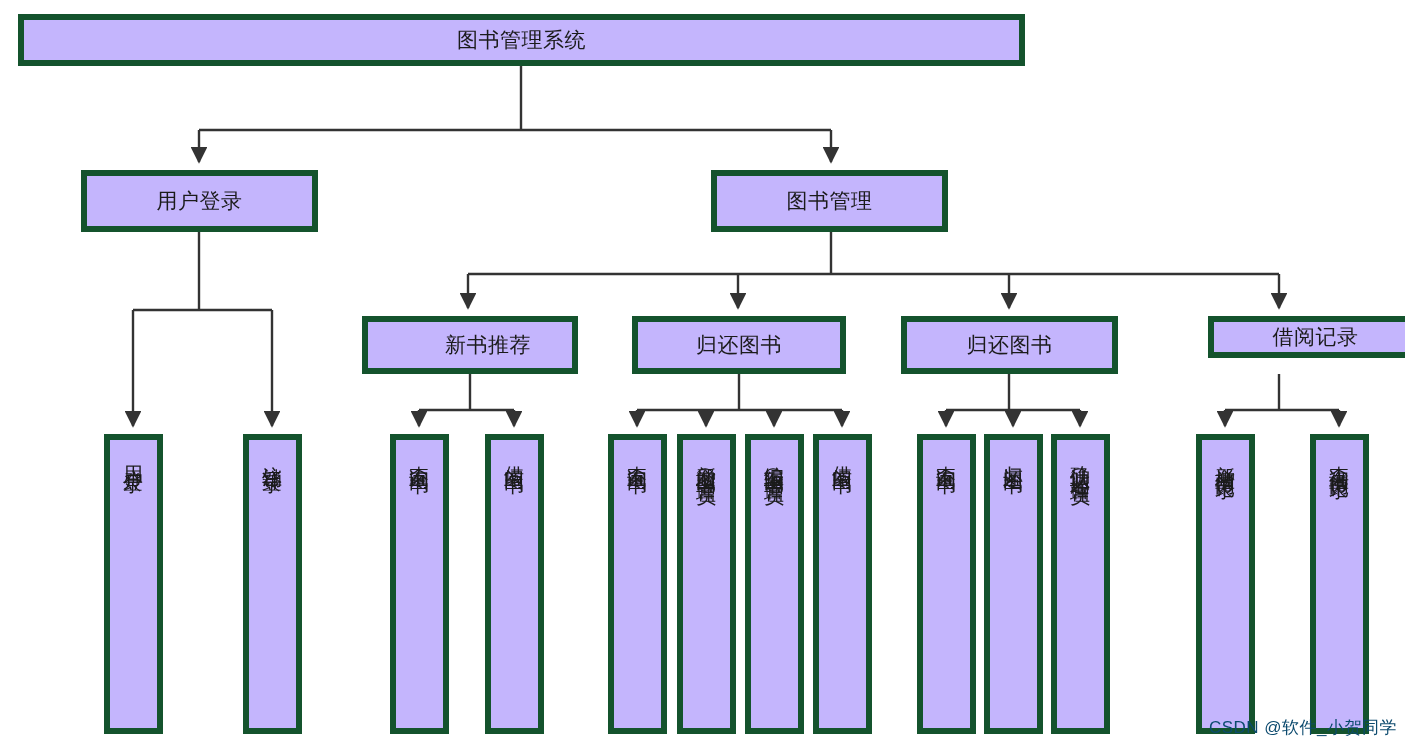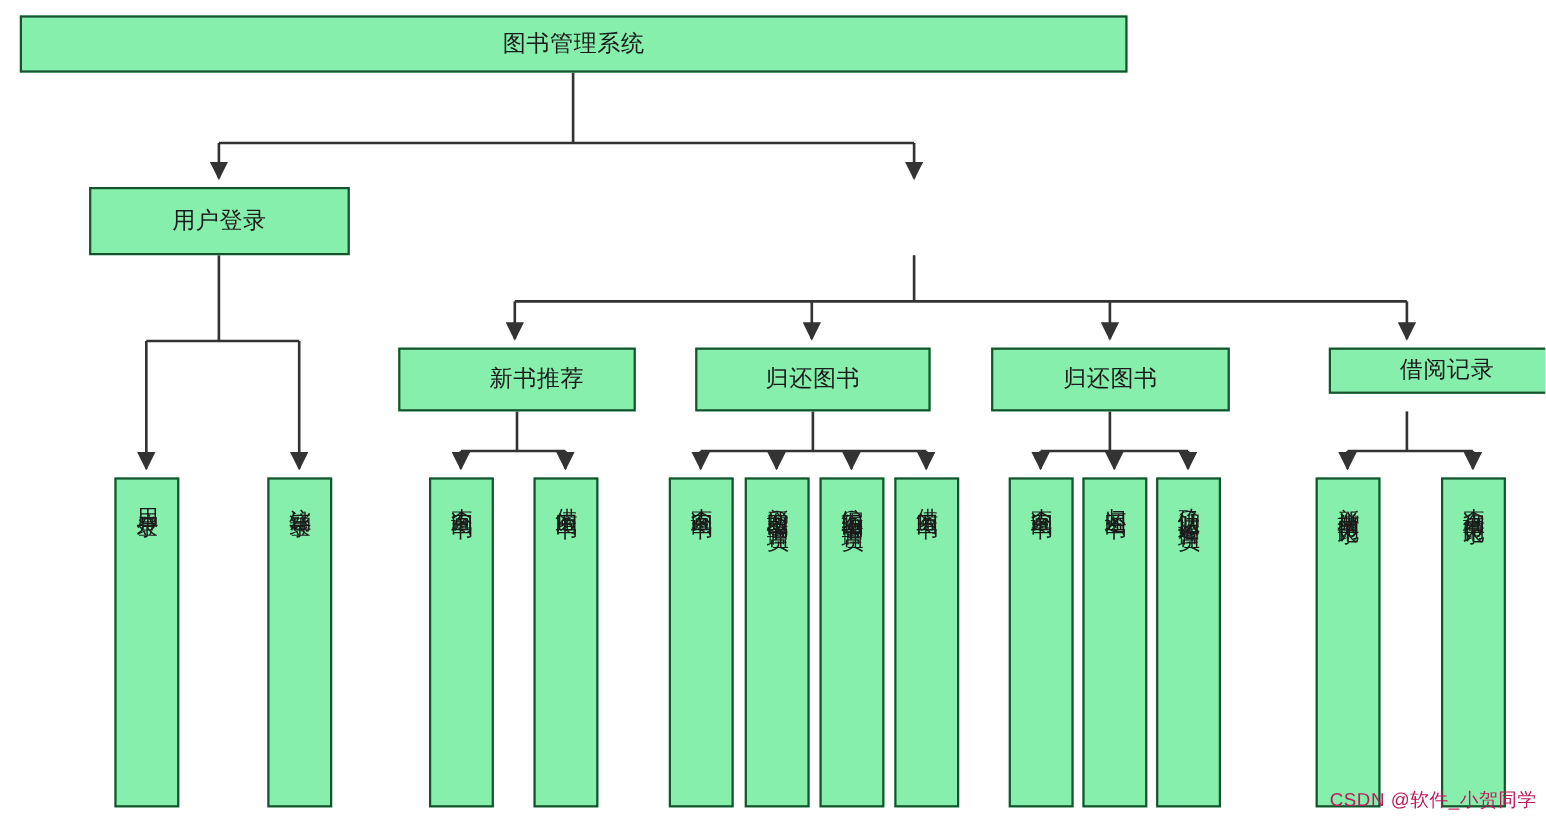--- a/index.html
+++ b/index.html
@@ -16,22 +16,22 @@
     overflow: hidden;
   }
   svg#wires {
     position: absolute;
     left: 0; top: 0;
     width: 1405px; height: 747px;
     pointer-events: none;
   }
   .node {
     position: absolute;
-    border: 2px solid #14532d;
-    background: #86efac;
+    border: 6px solid #14532d;
+    background: #c4b5fd;
     display: flex;
     align-items: center;
     justify-content: center;
     color: #1b1b1b;
     line-height: 1.18;
   }
   .node.h {
     font-size: 21px;
     letter-spacing: 0.5px;
     white-space: nowrap;
@@ -48,21 +48,21 @@
     letter-spacing: 3px;
     line-height: 1;
     display: block;
     white-space: nowrap;
   }
   #watermark {
     position: absolute;
     right: 8px;
     bottom: 8px;
     font-size: 17px;
-    color: #be185d;
+    color: #0c4a6e;
     letter-spacing: 0.5px;
     white-space: nowrap;
     user-select: none;
   }
 </style>
 </head>
 <body>
 
 <div id="canvas">
 
@@ -116,20 +116,23 @@
     </g>
   </svg>
 
   <div class="node h" style="left:18px; top:14px; width:1007px; height:52px;">
     <span>图书管理系统</span>
   </div>
 
   <div class="node h" style="left:81px; top:170px; width:237px; height:62px;">
     <span>用户登录</span>
   </div>
+  <div class="node h" style="left:711px; top:170px; width:237px; height:62px;">
+    <span>图书管理</span>
+  </div>
 
   <div class="node h" style="left:362px; top:316px; width:216px; height:58px;padding-left:36px;">
     <span>新书推荐</span>
   </div>
   <div class="node h" style="left:632px; top:316px; width:214px; height:58px;">
     <span>归还图书</span>
   </div>
   <div class="node h" style="left:901px; top:316px; width:217px; height:58px;">
     <span>归还图书</span>
   </div>

